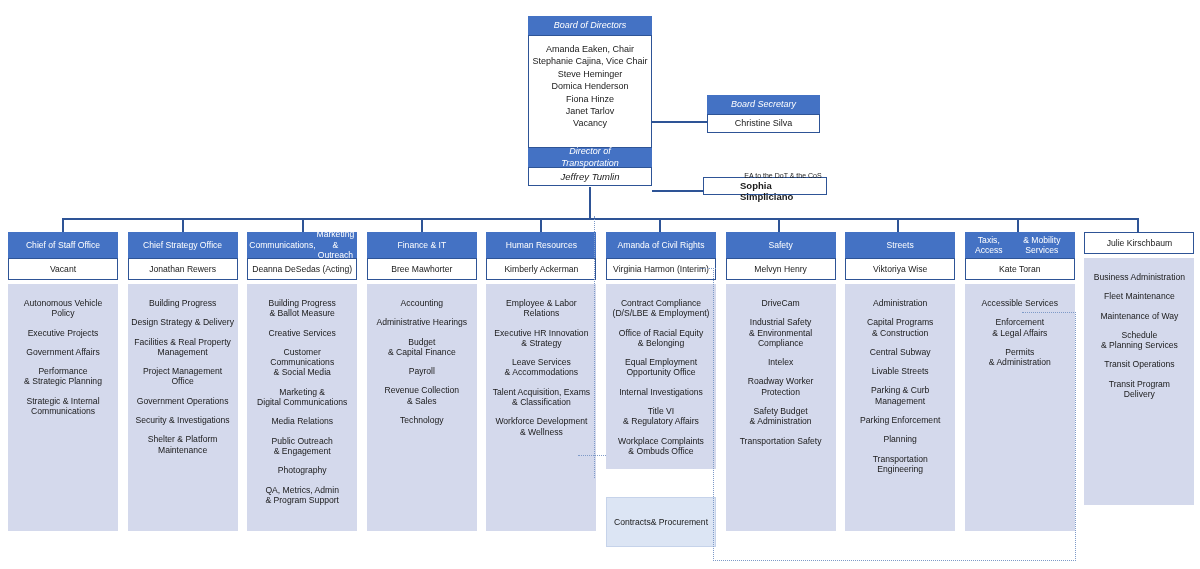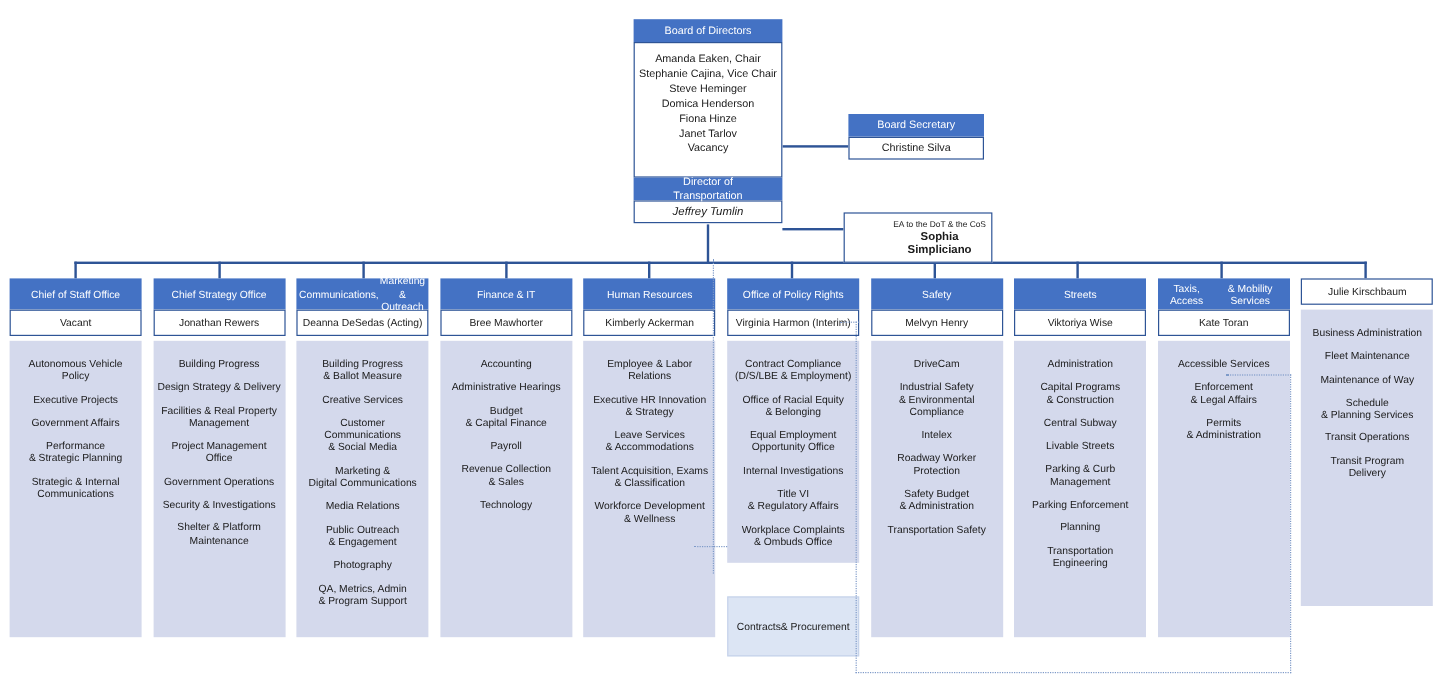--- a/index.html
+++ b/index.html
@@ -11,21 +11,21 @@
     -webkit-font-smoothing:antialiased;
   }
   .canvas{position:absolute;left:0;top:0;width:1200px;height:569px;}
 
   
   .node{position:absolute;box-sizing:border-box;}
   .node .hdr{
     background:#4472C4;color:#ffffff;
     font-size:9.5px;line-height:11.5px;font-weight:400;
     display:flex;align-items:center;justify-content:center;text-align:center;
-    box-sizing:border-box;padding:3px 17px;
+    box-sizing:border-box;padding:3px 17px;font-style:italic;
   }
   .node .body{
     background:#ffffff;border:1px solid #2E5496;
     font-size:9.5px;line-height:11px;
     display:flex;align-items:center;justify-content:center;text-align:center;
     box-sizing:border-box;padding:2px;
   }
 
   
   #board{left:528px;top:16px;width:124px;}
@@ -38,24 +38,24 @@
 
   #boardsec{left:707px;top:95px;width:113px;}
   #boardsec .hdr{height:19px;font-size:9px;}
   #boardsec .body{height:19px;font-size:9px;}
 
   #dot{left:528px;top:148px;width:124px;}
   #dot .hdr{height:19px;font-size:9px;}
   #dot .body{height:19px;font-size:9.5px;font-style:italic;}
 
   #ea{
-    position:absolute;left:703px;top:177px;width:124px;height:42px;
+    position:absolute;left:703px;top:177px;width:124px;height:18px;
     box-sizing:border-box;background:#ffffff;border:1px solid #2E5496;
     display:flex;flex-direction:column;align-items:center;justify-content:center;
-    text-align:center;
+    text-align:left;
     padding-left:36px;
   }
   #ea .l1{font-size:7px;line-height:9px;}
   #ea .l2{font-size:9.5px;line-height:11px;font-weight:700;}
 
   
   .ln{position:absolute;background:#2E5496;}
 
   
   .col{position:absolute;top:232px;width:110px;}
@@ -294,21 +294,21 @@
             <b>&amp; Classification</b>
           </div>
           <div class="u">
             <b>Workforce Development</b>
             <b>&amp; Wellness</b>
           </div>
         </div>
       </div>
       <div class="col" style="left: 606px; width: 110px;">
         <div class="chdr">
-          <span style="display: block;">Office of Policy Rights</span>
+          <span style="display: block;">Amanda of Civil Rights</span>
         </div>
         <div class="cname">Virginia Harmon (Interim)</div>
         <div class="cbody" style="height: 185px;">
           <div class="u">
             <b>Contract Compliance</b>
             <b>(D/S/LBE &amp; Employment)</b>
           </div>
           <div class="u">
             <b>Office of Racial Equity</b>
             <b>&amp; Belonging</b>

